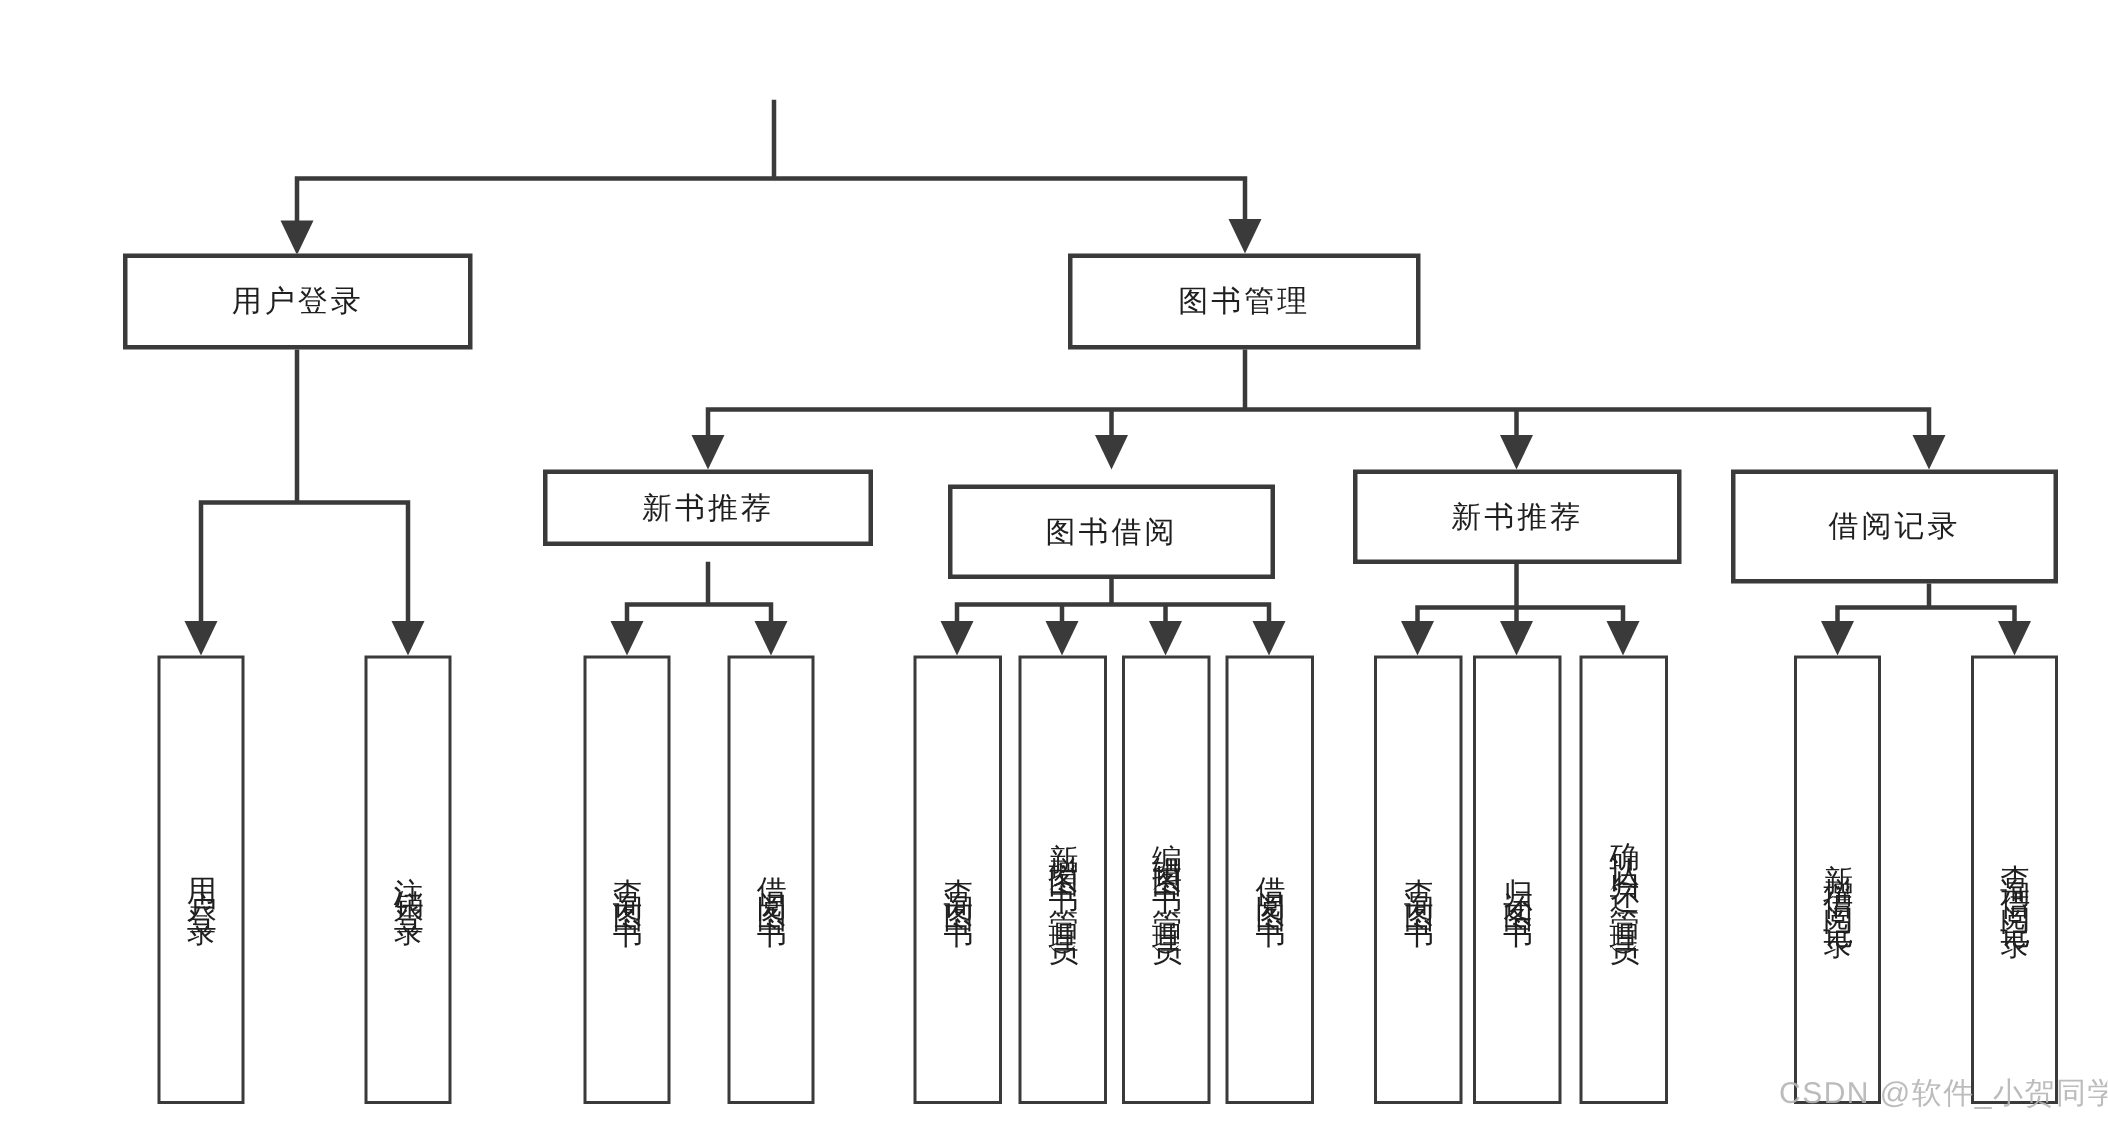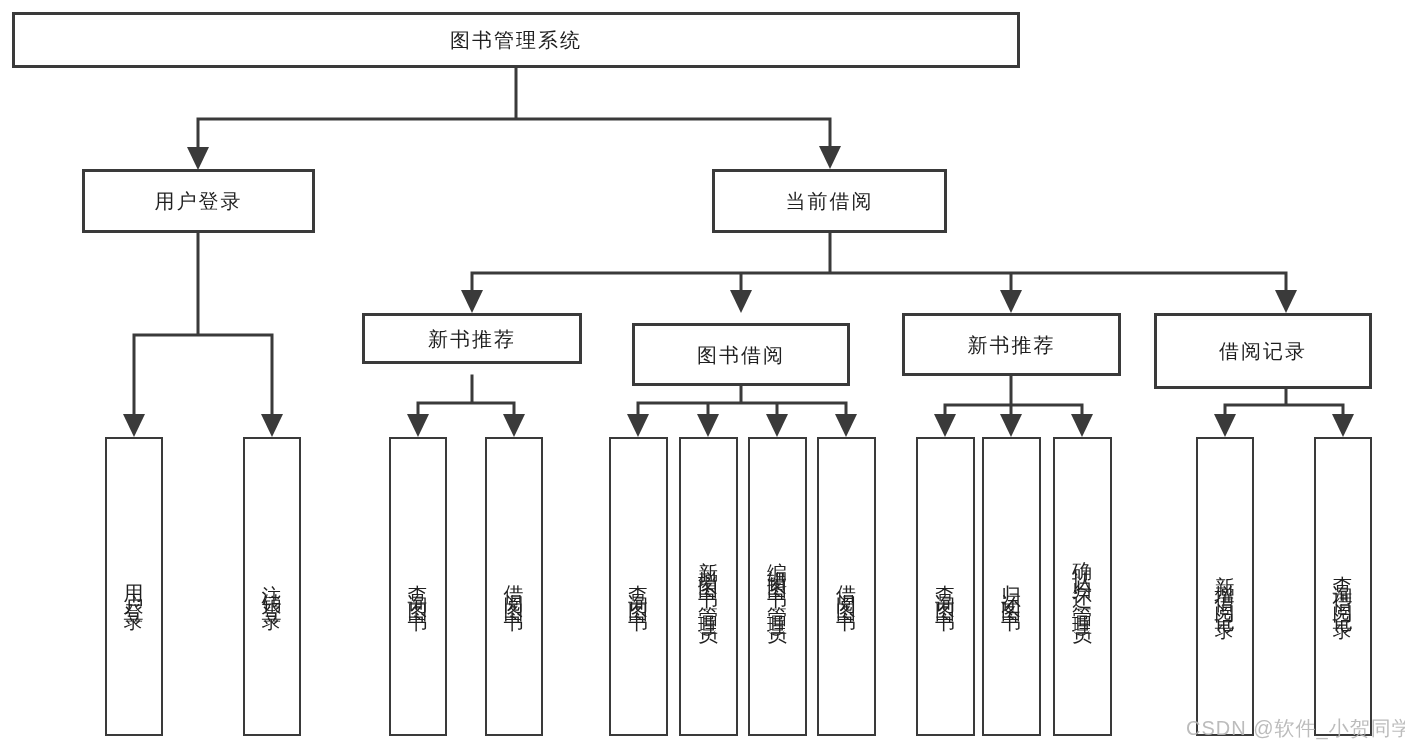--- a/index.html
+++ b/index.html
@@ -97,29 +97,26 @@
       <polygon points="766,414 788,414 777,437"></polygon>
       <polygon points="835,414 857,414 846,437"></polygon>
       <polygon points="934,414 956,414 945,437"></polygon>
       <polygon points="1000,414 1022,414 1011,437"></polygon>
       <polygon points="1071,414 1093,414 1082,437"></polygon>
       <polygon points="1214,414 1236,414 1225,437"></polygon>
       <polygon points="1332,414 1354,414 1343,437"></polygon>
     </g>
   </svg>
 
-  <div class="box" style="left:12px;top:12px;width:1008px;height:56px">
-    <span>图书管理系统</span>
-  </div>
 
   <div class="box" style="left:82px;top:169px;width:233px;height:64px">
     <span>用户登录</span>
   </div>
   <div class="box" style="left:712px;top:169px;width:235px;height:64px">
-    <span>当前借阅</span>
+    <span>图书管理</span>
   </div>
 
   <div class="box" style="left:362px;top:313px;width:220px;height:51px">
     <span>新书推荐</span>
   </div>
   <div class="box" style="left:632px;top:323px;width:218px;height:63px">
     <span>图书借阅</span>
   </div>
   <div class="box" style="left:902px;top:313px;width:219px;height:63px">
     <span>新书推荐</span>

